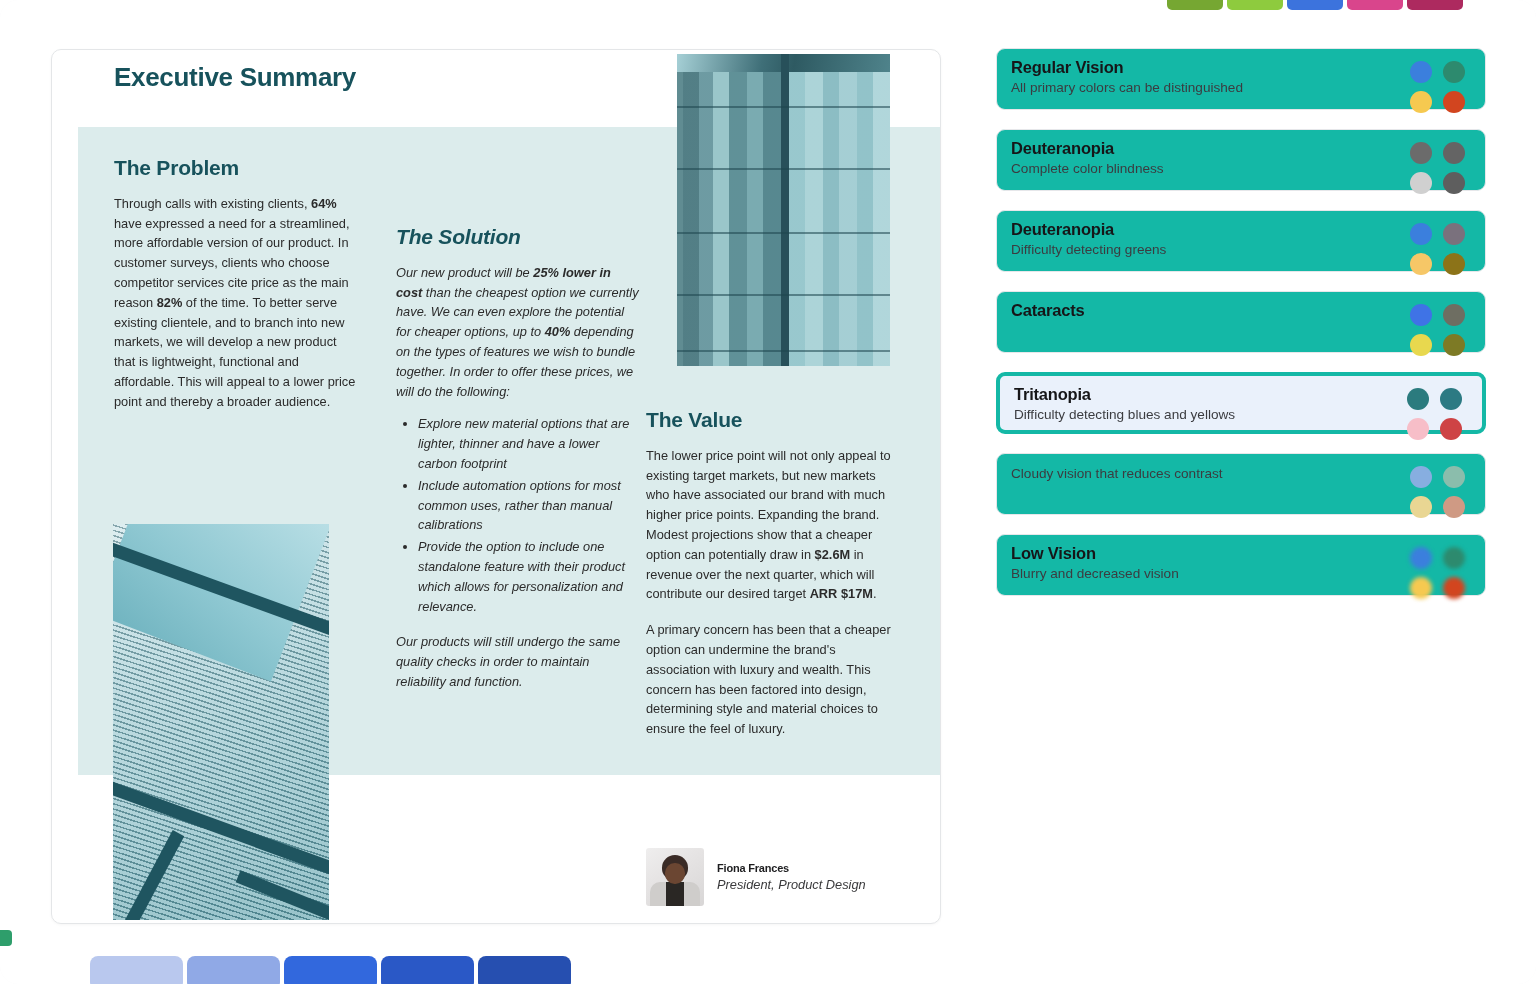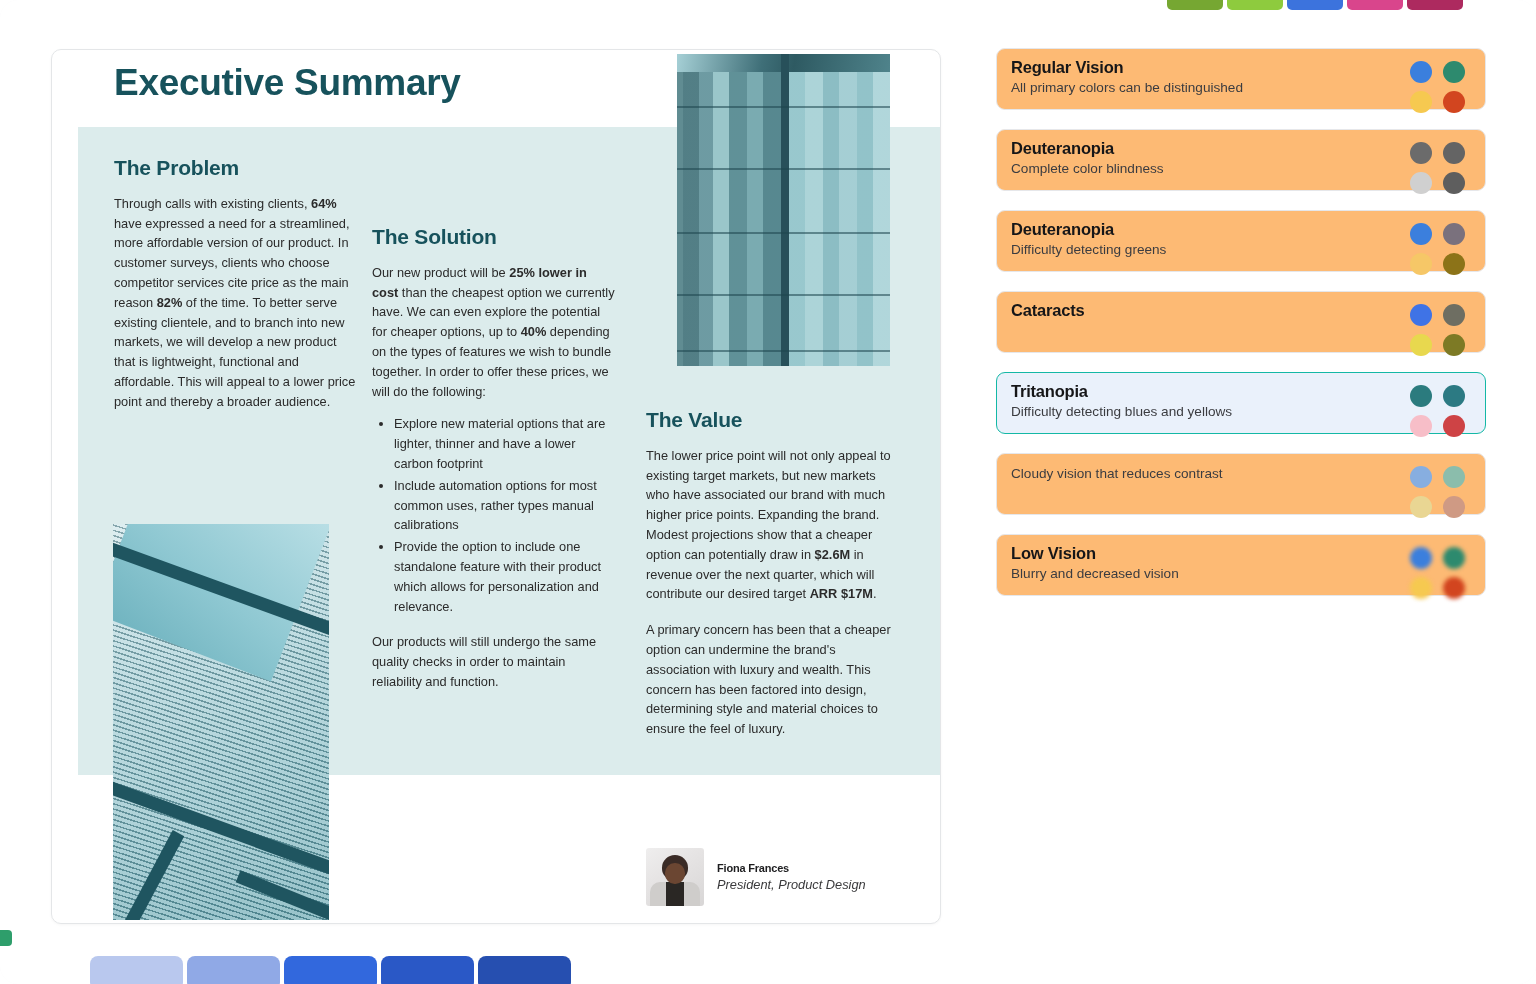--- a/index.html
+++ b/index.html
@@ -34,21 +34,21 @@
   #doc-card{
     position:absolute;left:51px;top:49px;width:888px;height:873px;
     background:#ffffff;
     border:1px solid #e4e6e8;
     border-radius:10px;
     overflow:hidden;
     box-shadow:0 1px 3px rgba(0,0,0,.04);
   }
   #doc-title{
     position:absolute;left:62px;top:12px;
-    font-size:37px;font-weight:bold;color:#17525c;
+    font-size:26px;font-weight:bold;color:#17525c;
     letter-spacing:-.3px;
   }
   
   #teal-band{
     position:absolute;left:26px;top:77px;width:862px;height:648px;
     background:#dcecec;
   }
   
   #img-building{
     position:absolute;left:625px;top:4px;width:213px;height:312px;
@@ -96,21 +96,21 @@
 
   
   .col{position:absolute;color:#2b2b2b;font-size:12.8px;line-height:19.8px;}
   .sec-head{font-size:21px;font-weight:bold;color:#17525c;letter-spacing:-.2px;margin:0 0 12px 0;}
   .col p{margin:16px 0 13px 0;}
   .col ul{margin:9px 0 13px 0;padding-left:22px;}
   .col li{margin:0 0 2px 0;}
   b{font-weight:bold;}
 
   #col-problem{left:62px;top:108px;width:242px;}
-  #col-solution{left:320px;top:177px;width:243px;}
+  #col-solution{left:344px;top:177px;width:243px;font-style:italic;}
   #col-value{left:594px;top:360px;width:246px;}
 
   
   #signature{position:absolute;left:594px;top:798px;display:flex;align-items:center;}
   #sig-avatar{
     width:58px;height:58px;border-radius:3px;flex:none;
     background:linear-gradient(145deg,#efeeee 0%,#e6e4e4 40%,#d8d6d6 100%);
     position:relative;overflow:hidden;
   }
   #sig-avatar .head{position:absolute;left:16px;top:7px;width:26px;height:25px;border-radius:50% 50% 45% 45%;background:#3a2b26;}
@@ -118,31 +118,31 @@
   #sig-avatar .body{position:absolute;left:4px;top:34px;width:50px;height:26px;border-radius:10px 10px 0 0;background:#cfcdcb;}
   #sig-avatar .shirt{position:absolute;left:20px;top:34px;width:18px;height:26px;background:#2a2724;}
   #sig-text{margin-left:13px;}
   #sig-name{font-size:11px;font-weight:bold;color:#1d1d1f;letter-spacing:-.2px;}
   #sig-role{font-size:12.8px;font-style:italic;color:#3a3a3c;margin-top:3px;}
 
   
   #vision-panel{position:absolute;left:996px;top:48px;width:490px;}
   .vision-card{
     position:relative;
-    background:#fdba74;
+    background:#14b8a6;
     border:1px solid #e6e7ea;
     border-radius:9px;
     height:62px;
     margin-bottom:19px;
     padding:9px 16px 0 14px;
     box-sizing:border-box;
   }
   .vision-card.selected{
     background:#eaf1fb;
-    border:1px solid #14b8a6;
+    border:4px solid #14b8a6;
   }
   .v-title{font-size:16.5px;font-weight:bold;color:#161618;letter-spacing:-.2px;}
   .v-desc{font-size:13.6px;color:#3b3c40;margin-top:3px;}
   .v-swatches{
     position:absolute;right:16px;top:12px;
     display:grid;grid-template-columns:26px 26px;grid-template-rows:25px 25px;
     gap:5px 7px;
   }
   .v-swatches .dot{width:22px;height:22px;border-radius:50%;}
   .vision-card.blurry .v-swatches .dot{filter:blur(2.2px);}
@@ -196,21 +196,21 @@
     <div class="col" id="col-problem">
       <div class="sec-head">The Problem</div>
       <p><span>Through calls with existing clients, </span><b>64%</b><span> have expressed a need for a streamlined, more affordable version of our product. In customer surveys, clients who choose competitor services cite price as the main reason </span><b>82%</b><span> of the time. To better serve existing clientele, and to branch into new markets, we will develop a new product that is lightweight, functional and affordable. This will appeal to a lower price point and thereby a broader audience.</span></p>
     </div>
 
     <div class="col" id="col-solution">
       <div class="sec-head">The Solution</div>
       <p><span>Our new product will be </span><b>25% lower in cost</b><span> than the cheapest option we currently have. We can even explore the potential for cheaper options, up to </span><b>40%</b><span> depending on the types of features we wish to bundle together. In order to offer these prices, we will do the following:</span></p>
       <ul>
           <li>Explore new material options that are lighter, thinner and have a lower carbon footprint</li>
-          <li>Include automation options for most common uses, rather types manual calibrations</li>
+          <li>Include automation options for most common uses, rather than manual calibrations</li>
           <li>Provide the option to include one standalone feature with their product which allows for personalization and relevance.</li>
         </ul>
       <p>Our products will still undergo the same quality checks in order to maintain reliability and function.</p>
     </div>
 
     <div class="col" id="col-value">
       <div class="sec-head">The Value</div>
       <p><span>The lower price point will not only appeal to existing target markets, but new markets who have associated our brand with much higher price points. Expanding the brand. Modest projections show that a cheaper option can potentially draw in </span><b>$2.6M</b><span> in revenue over the next quarter, which will contribute our desired target </span><b>ARR $17M</b><span>.</span></p>
       <p>A primary concern has been that a cheaper option can undermine the brand's association with luxury and wealth. This concern has been factored into design, determining style and material choices to ensure the feel of luxury.</p>
     </div>

